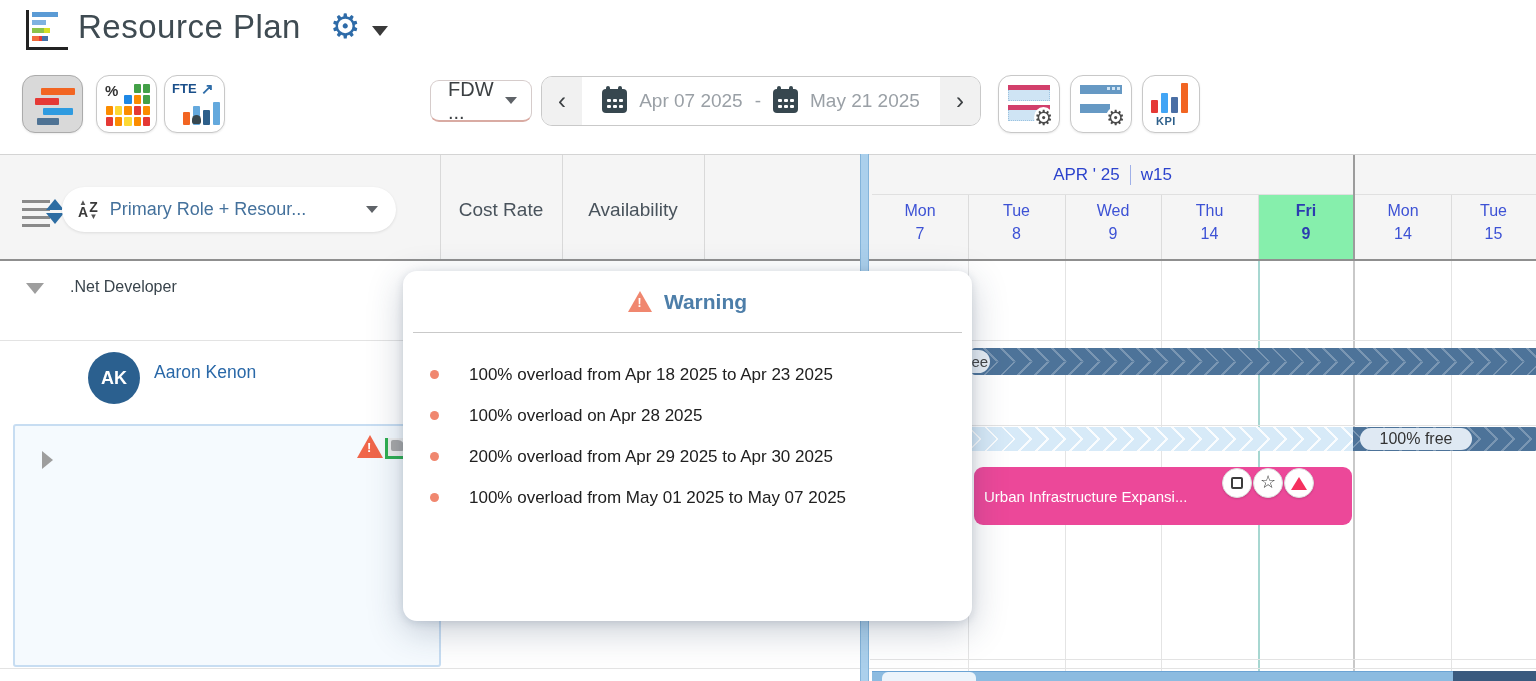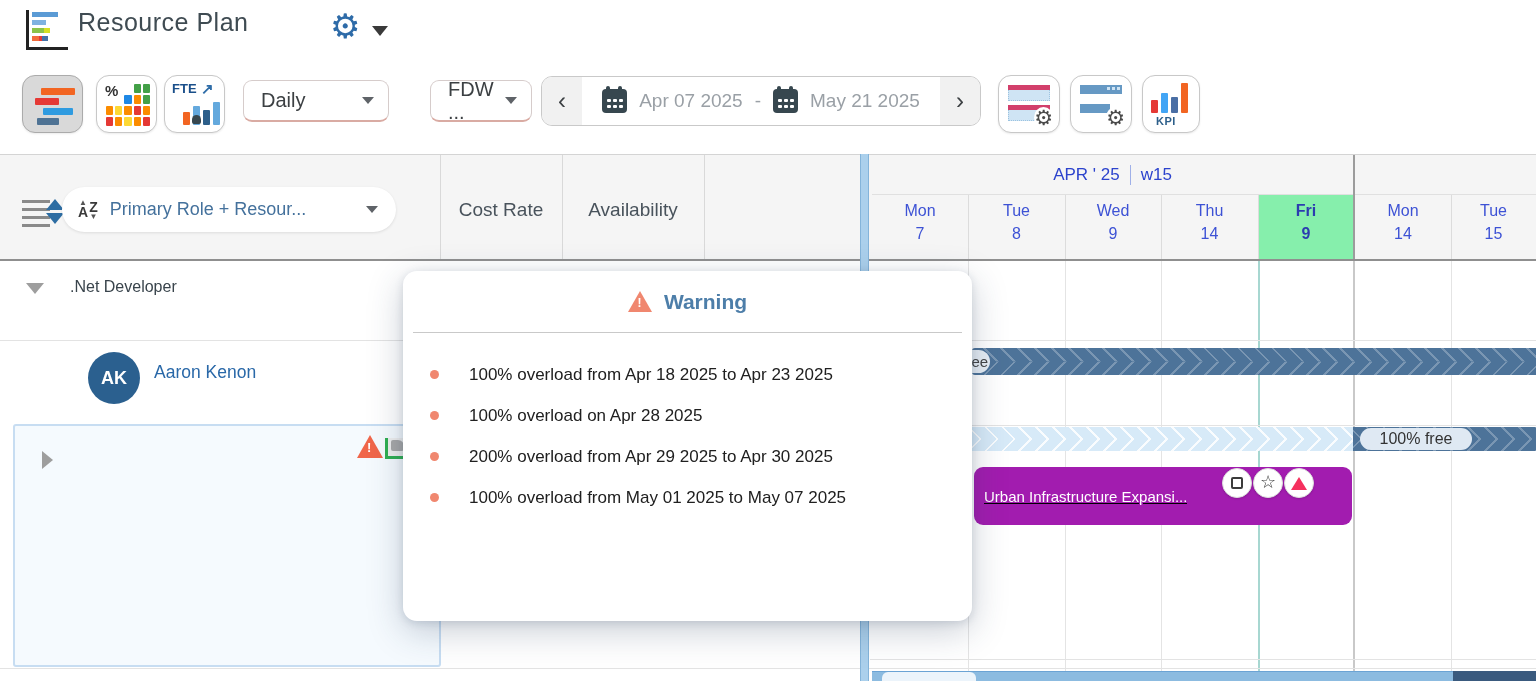--- a/index.html
+++ b/index.html
@@ -1,21 +1,21 @@
 <!DOCTYPE html>
 <html><head>
 <meta charset="utf-8">
 <style>
   * { margin:0; padding:0; box-sizing:border-box; }
   body { background:#fff; font-family:"Liberation Sans", sans-serif; }
   .app { position:relative; width:1536px; height:681px; background:#fff; overflow:hidden; }
   .abs { position:absolute; }
 
   
-  .page-title { left:78px; top:8px; font-size:25px; color:#3f4b52; letter-spacing:.5px; }
+  .page-title { left:78px; top:8px; font-size:33px; color:#3f4b52; letter-spacing:.5px; }
   .logo { left:26px; top:10px; width:42px; height:40px; border-left:3px solid #222; border-bottom:3px solid #222; padding:2px 0 0 3px; }
   .logo .lb { height:5px; margin-bottom:3px; }
   .lb1 { width:26px; background:#5b9bd5; }
   .lb2 { width:14px; background:#7fb2e0; }
   .lb3 { width:18px; background:linear-gradient(90deg,#8bc34a 0 12px,#d7df23 12px 18px); }
   .lb4 { width:16px; background:linear-gradient(90deg,#f26d3d 0 7px,#e53935 7px 10px,#4472a8 10px 16px); }
   .title-gear { left:330px; top:6px; font-size:34px; color:#2e6ba8; cursor:pointer; }
   .caret-dn { width:0; height:0; border-left:8px solid transparent; border-right:8px solid transparent; border-top:10px solid #3a3a3a; }
   .title-caret { left:372px; top:26px; }
 
@@ -119,21 +119,21 @@
       repeating-linear-gradient(135deg, transparent 0 5px, rgba(255,255,255,.85) 5px 7px, transparent 7px 12px);
     background-size:100% 50%,100% 50%; background-repeat:no-repeat; background-position:0 0,0 100%; }
 
   .bar-aaron { left:972px; top:348px; width:564px; height:27px; border-radius:3px 0 0 3px; cursor:pointer; }
   .pill { background:#e7eef5; border-radius:12px; color:#444; text-align:center; overflow:hidden; white-space:nowrap; }
   .pill-aaron { left:918px; top:350px; width:72px; height:23px; font-size:15px; line-height:23px; z-index:2; }
   .bar-jenny-l { left:972px; top:427px; width:381px; height:24px; cursor:pointer; }
   .bar-jenny-d { left:1353px; top:427px; width:183px; height:24px; cursor:pointer; }
   .pill-jenny { left:1360px; top:428px; width:112px; height:22px; font-size:16px; line-height:22px; background:#dfe9f3; color:#333; z-index:2; }
 
-  .task-bar { left:974px; top:467px; width:378px; height:58px; background:#a21caf; border-radius:9px; display:flex; align-items:center; cursor:pointer; z-index:2;text-decoration:underline; }
+  .task-bar { left:974px; top:467px; width:378px; height:58px; background:#ec4899; border-radius:9px; display:flex; align-items:center; cursor:pointer; z-index:2; }
   .task-lbl { color:#fff; font-size:15px; padding-left:10px; white-space:nowrap; overflow:hidden; }
   .task-ic { top:468px; width:30px; height:30px; background:#fff; border:1px solid #dedede; border-radius:50%; display:flex; align-items:center; justify-content:center; cursor:pointer; z-index:3; box-shadow:0 1px 2px rgba(0,0,0,.15); }
   .ic-square { width:12px; height:12px; border:2px solid #3c3c3c; border-radius:2px; }
   .ic-star { font-size:18px; color:#3c3c3c; line-height:1; margin-top:-2px; }
   .ic-tri { width:0; height:0; border-left:8px solid transparent; border-right:8px solid transparent; border-bottom:13px solid #f5305e; }
 
   .bottom-bar { left:872px; top:671px; width:664px; height:10px; background:#8cbbe0; border-top:1px solid #6ba3d4; }
   .bottom-pill { left:882px; top:672px; width:94px; height:9px; background:#ecf4fb; border-radius:6px 6px 0 0; }
   .bottom-dark { left:1453px; top:671px; width:83px; height:10px; background:#3a5a7e; }
 
@@ -219,24 +219,20 @@
     <div class="fte-arrow">↗</div>
     <div class="fte-bars">
       <div class="fb1"></div>
         <div class="fb2"></div>
         <div class="fb3"></div>
         <div class="fb4"></div>
     </div>
     <div class="fte-person"></div>
   </div>
 
-  <div class="abs select sel-daily">
-    <span class="lbl">Daily</span>
-    <span class="sm-caret"></span>
-  </div>
   <div class="abs select sel-fdw">
     <span class="lbl">FDW ...</span>
     <span class="sm-caret"></span>
   </div>
 
   <div class="abs range">
     <div class="rng-nav">‹</div>
     <div class="rng-mid">
       <span class="cal-ic"></span>
       <span class="rng-date">Apr 07 2025</span>

